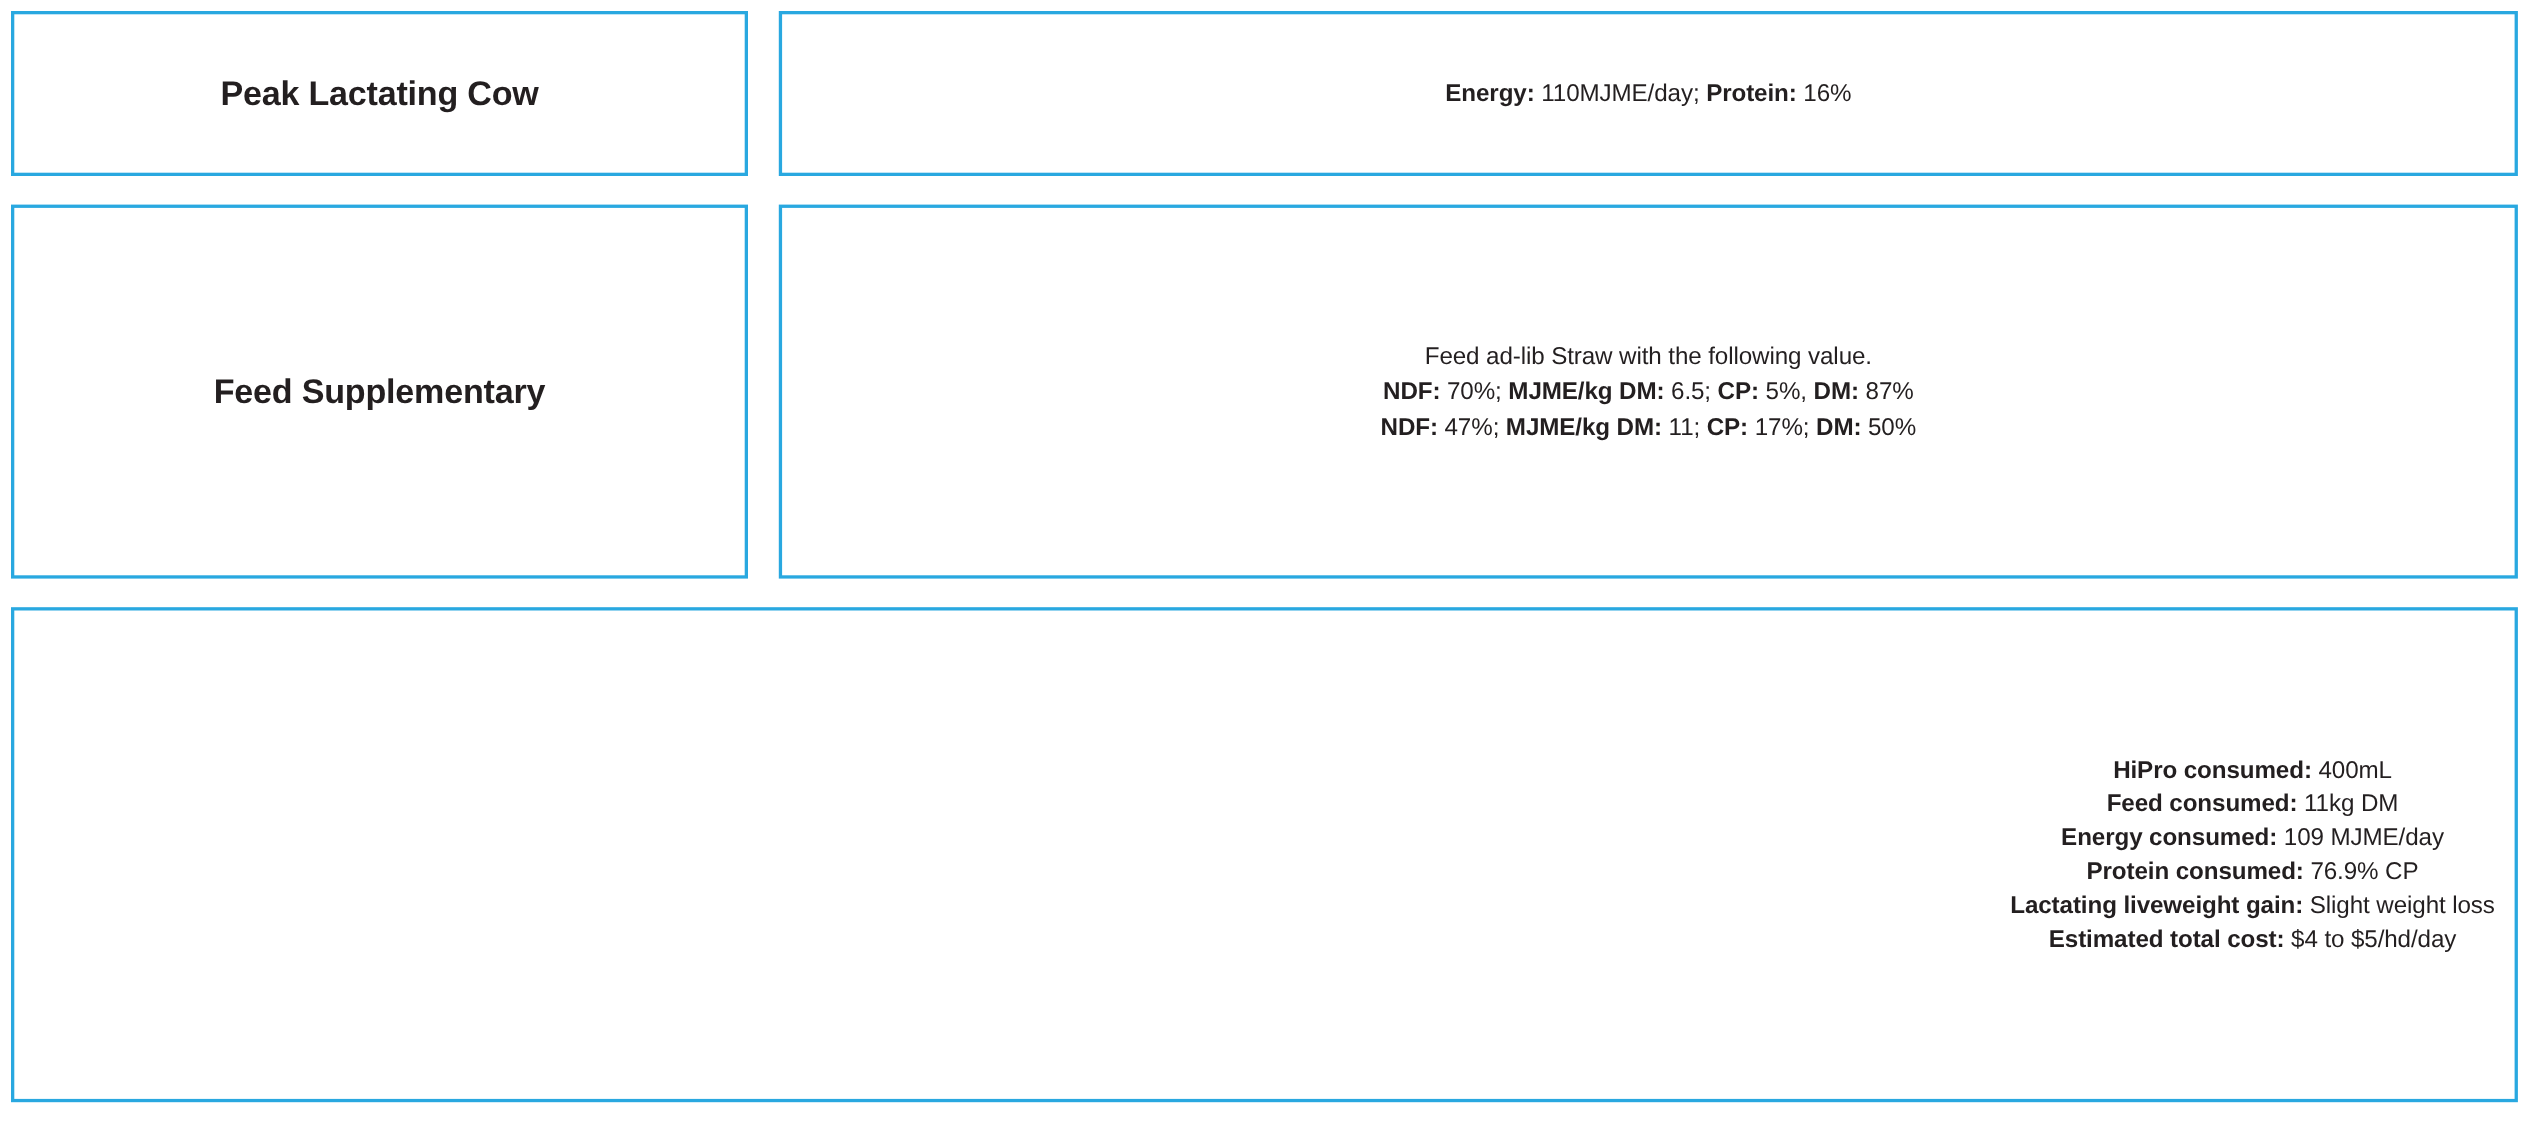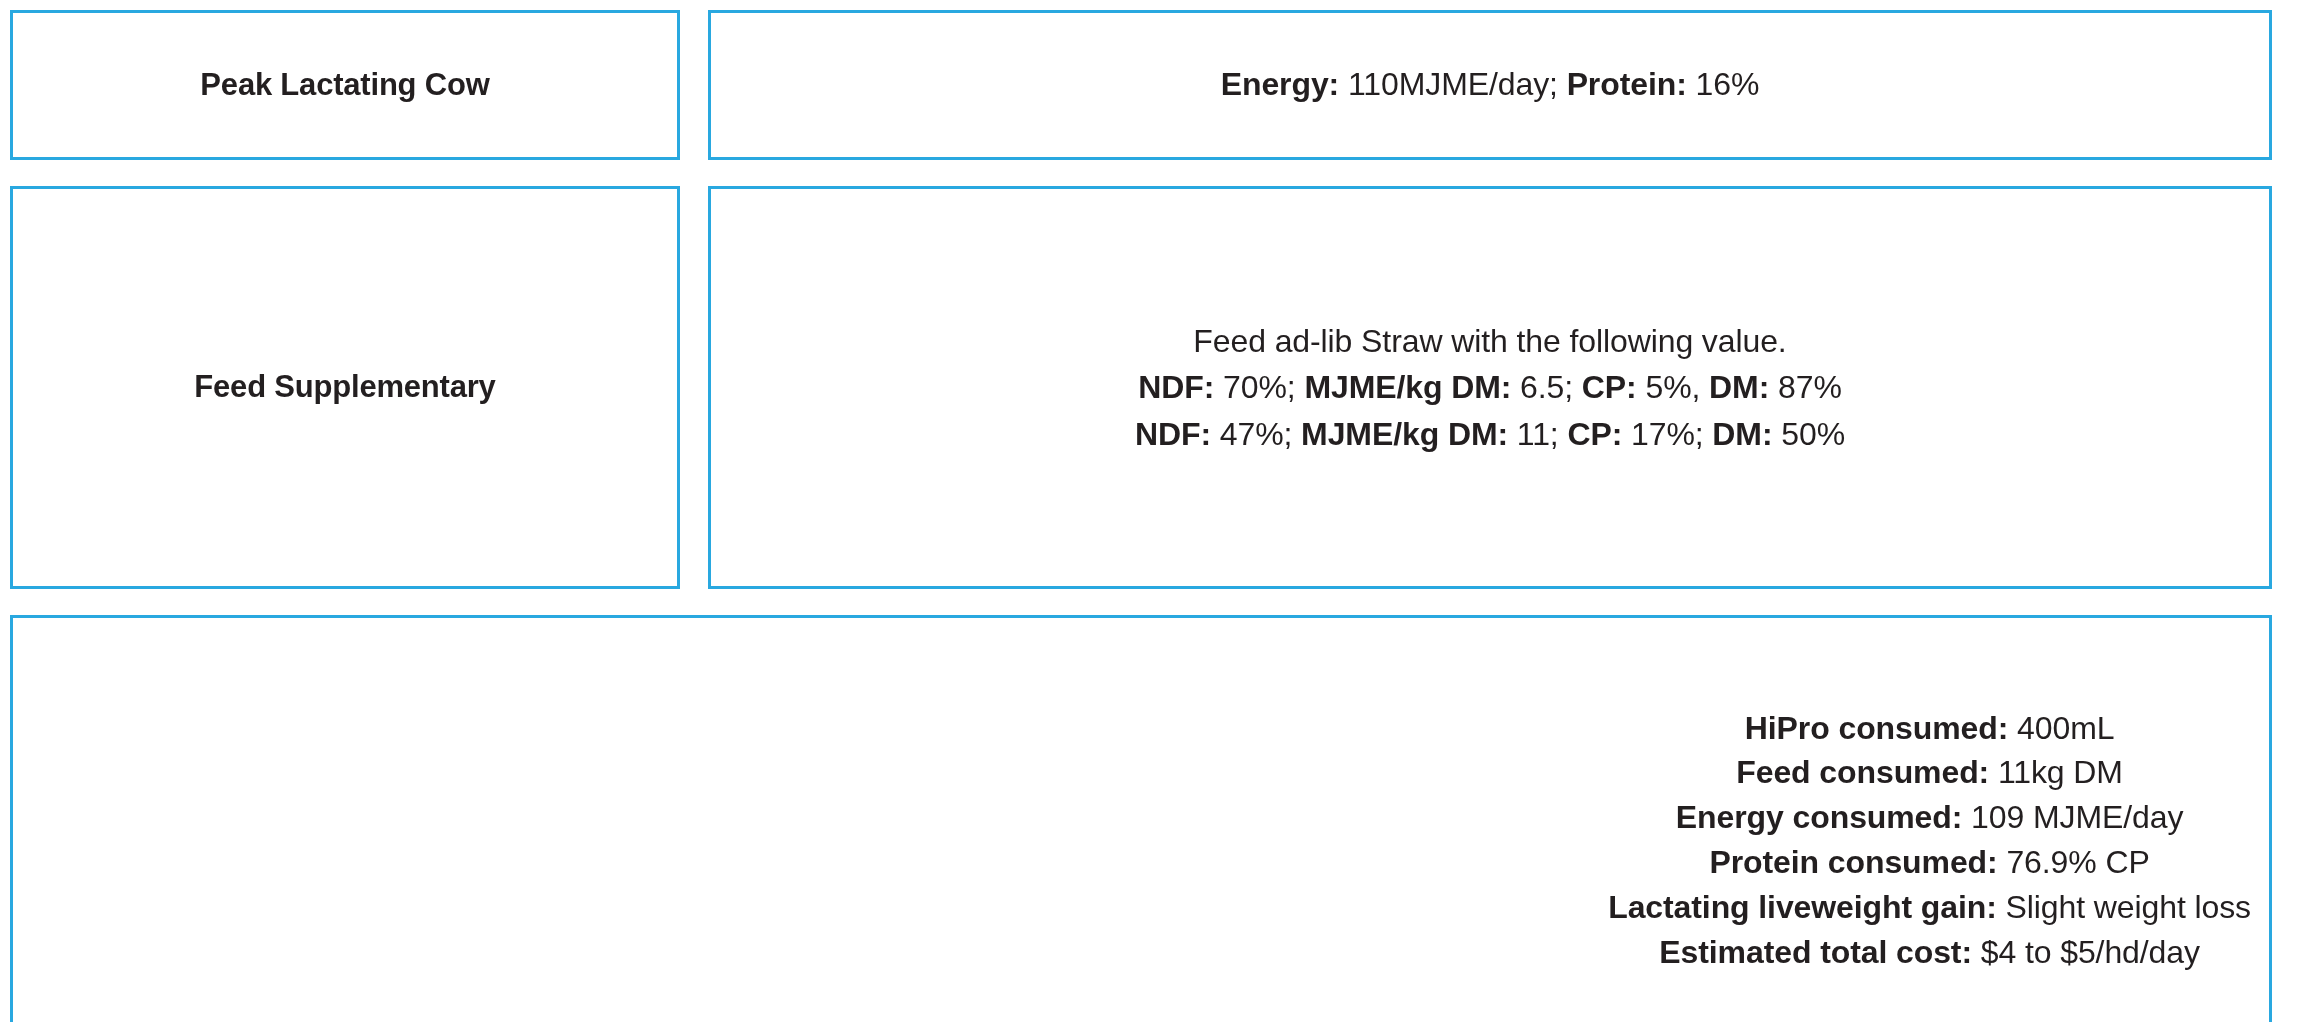--- a/index.html
+++ b/index.html
@@ -11,21 +11,21 @@
     width: 2300px;
     height: 1022px;
     font-family: "Liberation Sans", sans-serif;
     color: #231f20;
     overflow: hidden;
   }
   .sheet {
     width: 2300px;
     height: 1022px;
     box-sizing: border-box;
-    padding: 10px 28px 10px 10px;
+    padding: 10px 11px 10px 10px;
     display: flex;
     flex-direction: column;
     gap: 26px;
   }
   .row {
     display: flex;
     gap: 28px;
     width: 100%;
   }
   .cell {
@@ -45,35 +45,35 @@
   .cell.value {
     flex: 1 1 auto;
   }
   .label-text {
     font-size: 31px;
     font-weight: 700;
     letter-spacing: -0.2px;
     line-height: 1.25;
   }
   .value-text {
-    font-size: 32px;
+    font-size: 22px;
     font-weight: 400;
     line-height: 1.42;
     letter-spacing: -0.1px;
   }
   .value-text .b {
     font-weight: 700;
   }
   .line {
     display: block;
   }
 
   
   .row-1 .cell { height: 150px; }
-  .row-2 .cell { height: 403px; }
+  .row-2 .cell { height: 340px; }
   .row-3 .cell { height: 450px; justify-content: flex-end; }
 
   .row-2 .value-text { line-height: 1.44; }
   .row-3 .value-text { line-height: 1.40; }
 </style>
 </head>
 <body>
 
 <div class="sheet">
 

